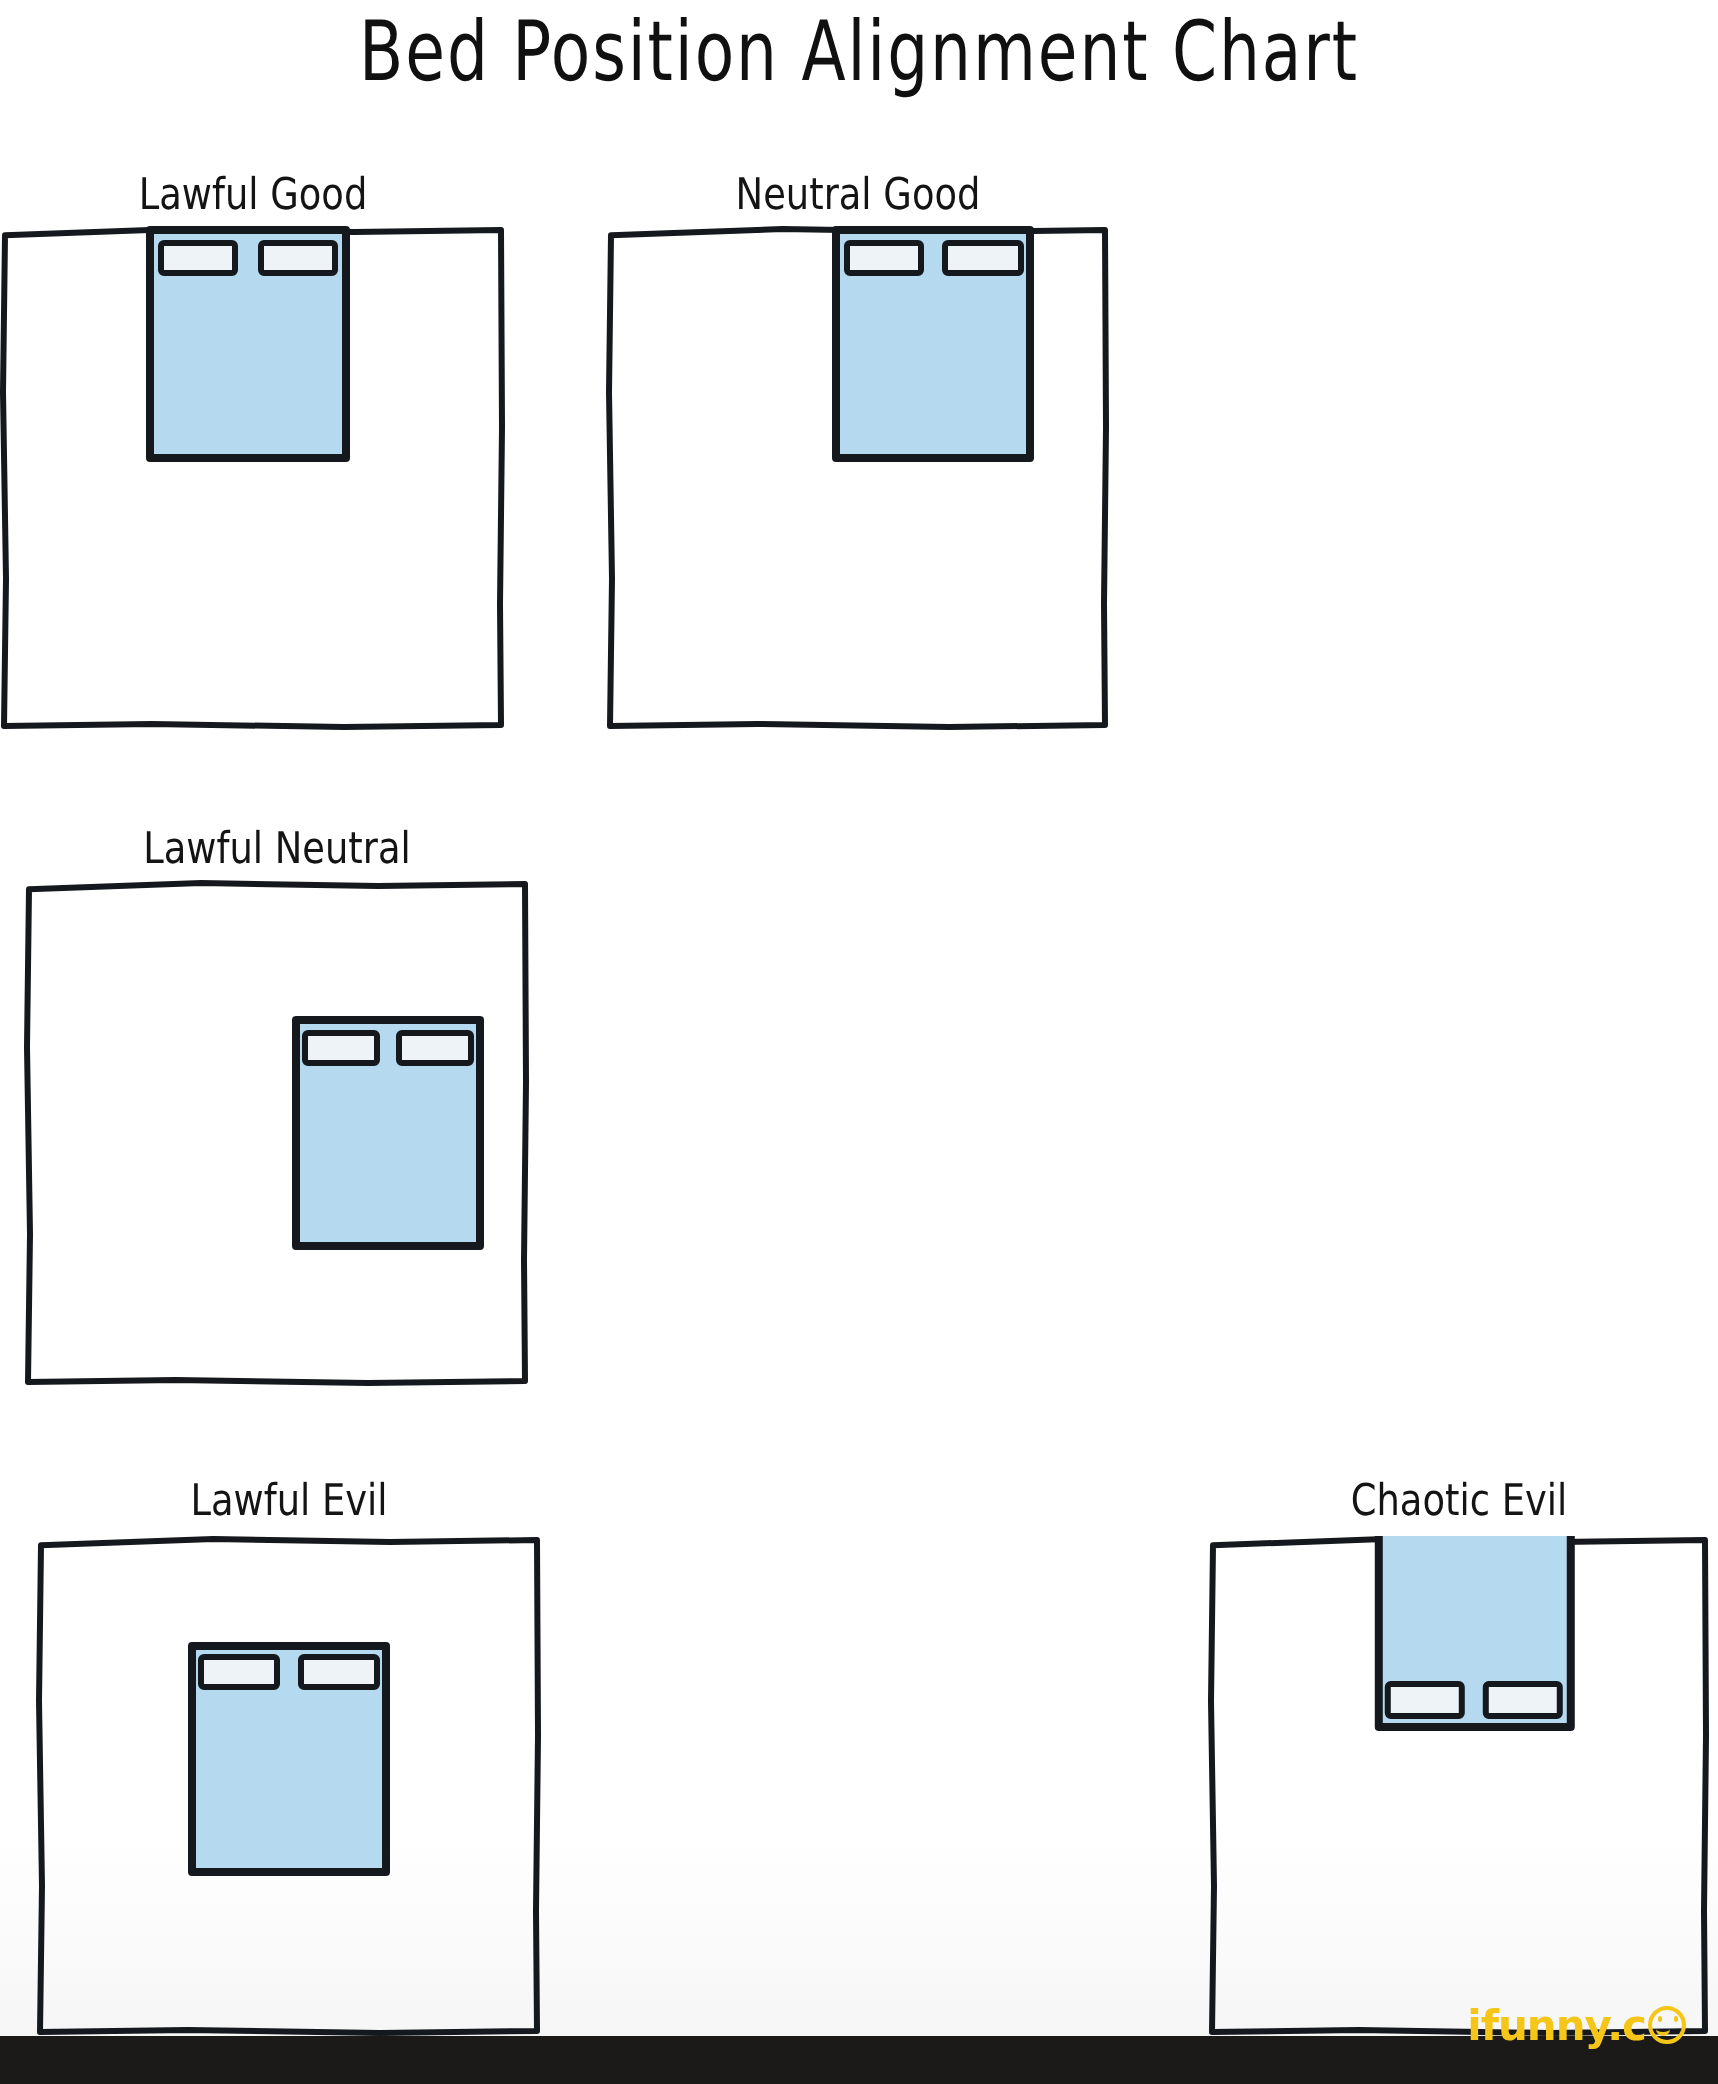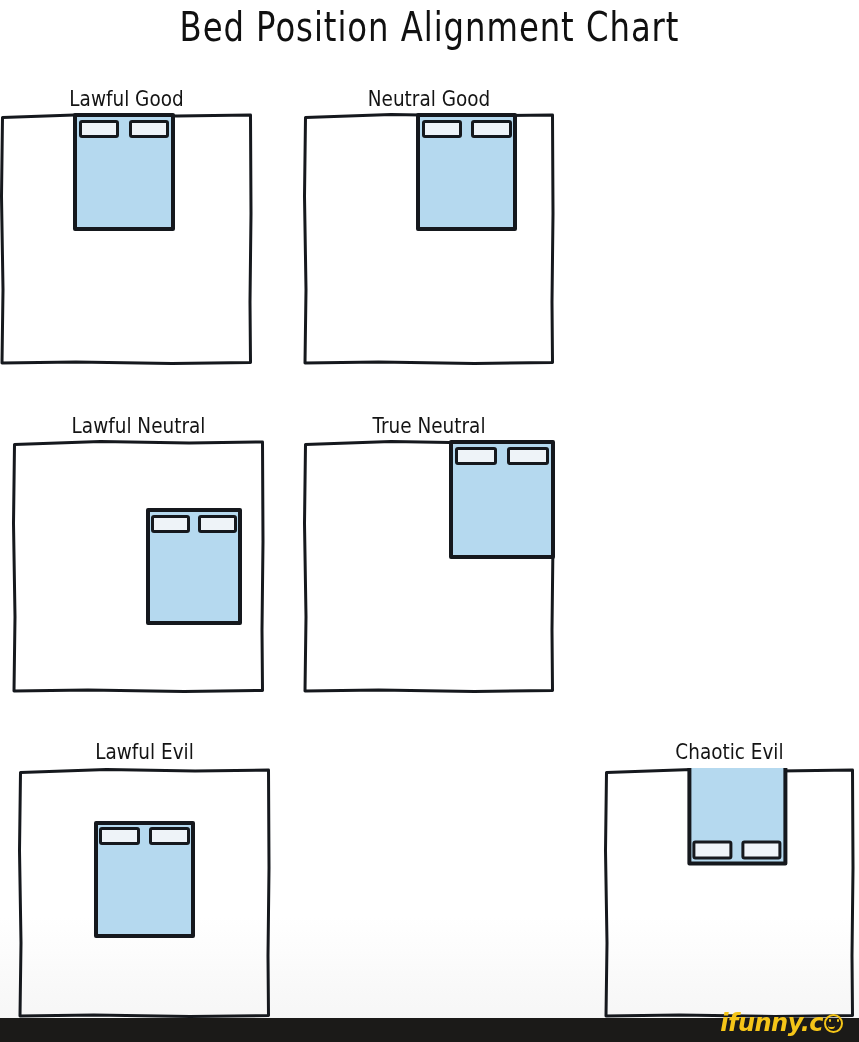--- a/index.html
+++ b/index.html
@@ -69,24 +69,23 @@
   }
   .flip{transform:rotate(180deg);}
   .footer-bar{
     position:absolute;
     left:0;bottom:0;
     width:859px;height:24px;
     background:#1b1a18;
   }
   .watermark{
     position:absolute;
-    right:16px;bottom:5px;
-    font-size:24px;
+    right:16px;bottom:17px;
+    font-size:21px;
     font-weight:bold;
-    font-style:italic;
     color:#f5c518;
     letter-spacing:-0.5px;
     font-family:"DejaVu Sans", sans-serif;
   }
   .wm-smiley{
     display:inline-block;
     width:15px;height:15px;
     border:2.6px solid #f5c518;
     border-radius:50%;
     position:relative;
@@ -161,38 +160,20 @@
           </svg>
           <div class="bed-layer">
             <div class="bed" style="left: 134.09px; top: 68.31px; width: 96.14px; height: 116.38px;">
               <div class="bed-frame"></div>
               <div class="pillow" style="width: 38.456px; height: 18.0389px; top: 6.4009px; left: 5.2877px;"></div>
               <div class="pillow" style="width: 38.456px; height: 18.0389px; top: 6.4009px; left: 52.3963px;"></div>
             </div>
           </div>
         </div>
       </div>
-      <div class="cell" style="left: 303px; top: 412px; width: 252px; height: 281px;">
-        <div class="cell-label">True Neutral</div>
-        <div class="room" style="left: 0px; top: 28px; width: 252px; height: 253px;">
-          <svg width="252" height="253" class="room-svg">
-            <path d="M2.5,4.6 L88.19999999999999,1.5 L176.39999999999998,3 L249.5,2
-             L250,101.2 L249,189.75 L249.5,250.5
-             L171.36,251.5 L75.6,250 L2,251
-             L3,177.1 L1.5,83.49000000000001 Z" fill="none" stroke="#15181d" stroke-width="3" stroke-linejoin="round"></path>
-          </svg>
-          <div class="bed-layer">
-            <div class="bed" style="left: 146.16px; top: 0px; width: 105.84px; height: 118.91px;">
-              <div class="bed-frame"></div>
-              <div class="pillow" style="width: 42.336px; height: 18.431px; top: 6.54005px; left: 5.8212px;"></div>
-              <div class="pillow" style="width: 42.336px; height: 18.431px; top: 6.54005px; left: 57.6828px;"></div>
-            </div>
-          </div>
-        </div>
-      </div>
       <div class="cell" style="left: 0px; top: 738px; width: 253px; height: 280px; margin-left: 18px;">
         <div class="cell-label">Lawful Evil</div>
         <div class="room" style="left: 0px; top: 30px; width: 253px; height: 250px;">
           <svg width="253" height="250" class="room-svg">
             <path d="M2.5,4.6 L88.55,1.5 L177.1,3 L250.5,2
              L251,100 L250,187.5 L250.5,247.5
              L172.04000000000002,248.5 L75.89999999999999,247 L2,248
              L3,175 L1.5,82.5 Z" fill="none" stroke="#15181d" stroke-width="3" stroke-linejoin="round"></path>
           </svg>
           <div class="bed-layer">

